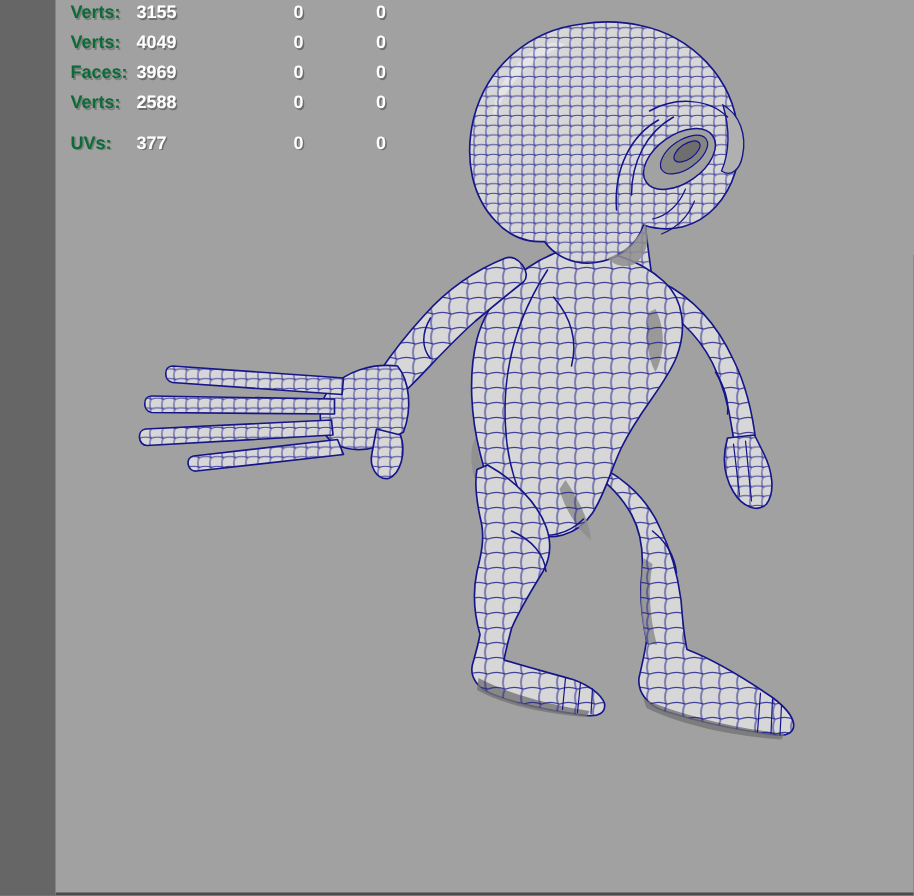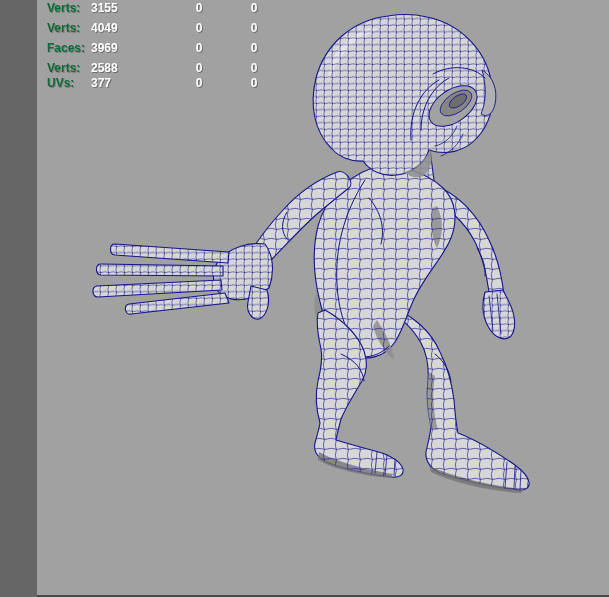--- a/index.html
+++ b/index.html
@@ -52,21 +52,21 @@
       <span class="hud-v1">3969</span>
       <span class="hud-v2">0</span>
       <span class="hud-v3">0</span>
     </div>
     <div class="hud-row" style="top:61px">
       <span class="hud-label">Verts:</span>
       <span class="hud-v1">2588</span>
       <span class="hud-v2">0</span>
       <span class="hud-v3">0</span>
     </div>
-    <div class="hud-row" style="top:76px">
+    <div class="hud-row" style="top:88px">
       <span class="hud-label">UVs:</span>
       <span class="hud-v1">377</span>
       <span class="hud-v2">0</span>
       <span class="hud-v3">0</span>
     </div>
   </div>
 
   <svg id="model" width="609" height="597" viewBox="0 0 609 597">
     <defs>
       <pattern id="meshB" width="12" height="10" patternUnits="userSpaceOnUse">

